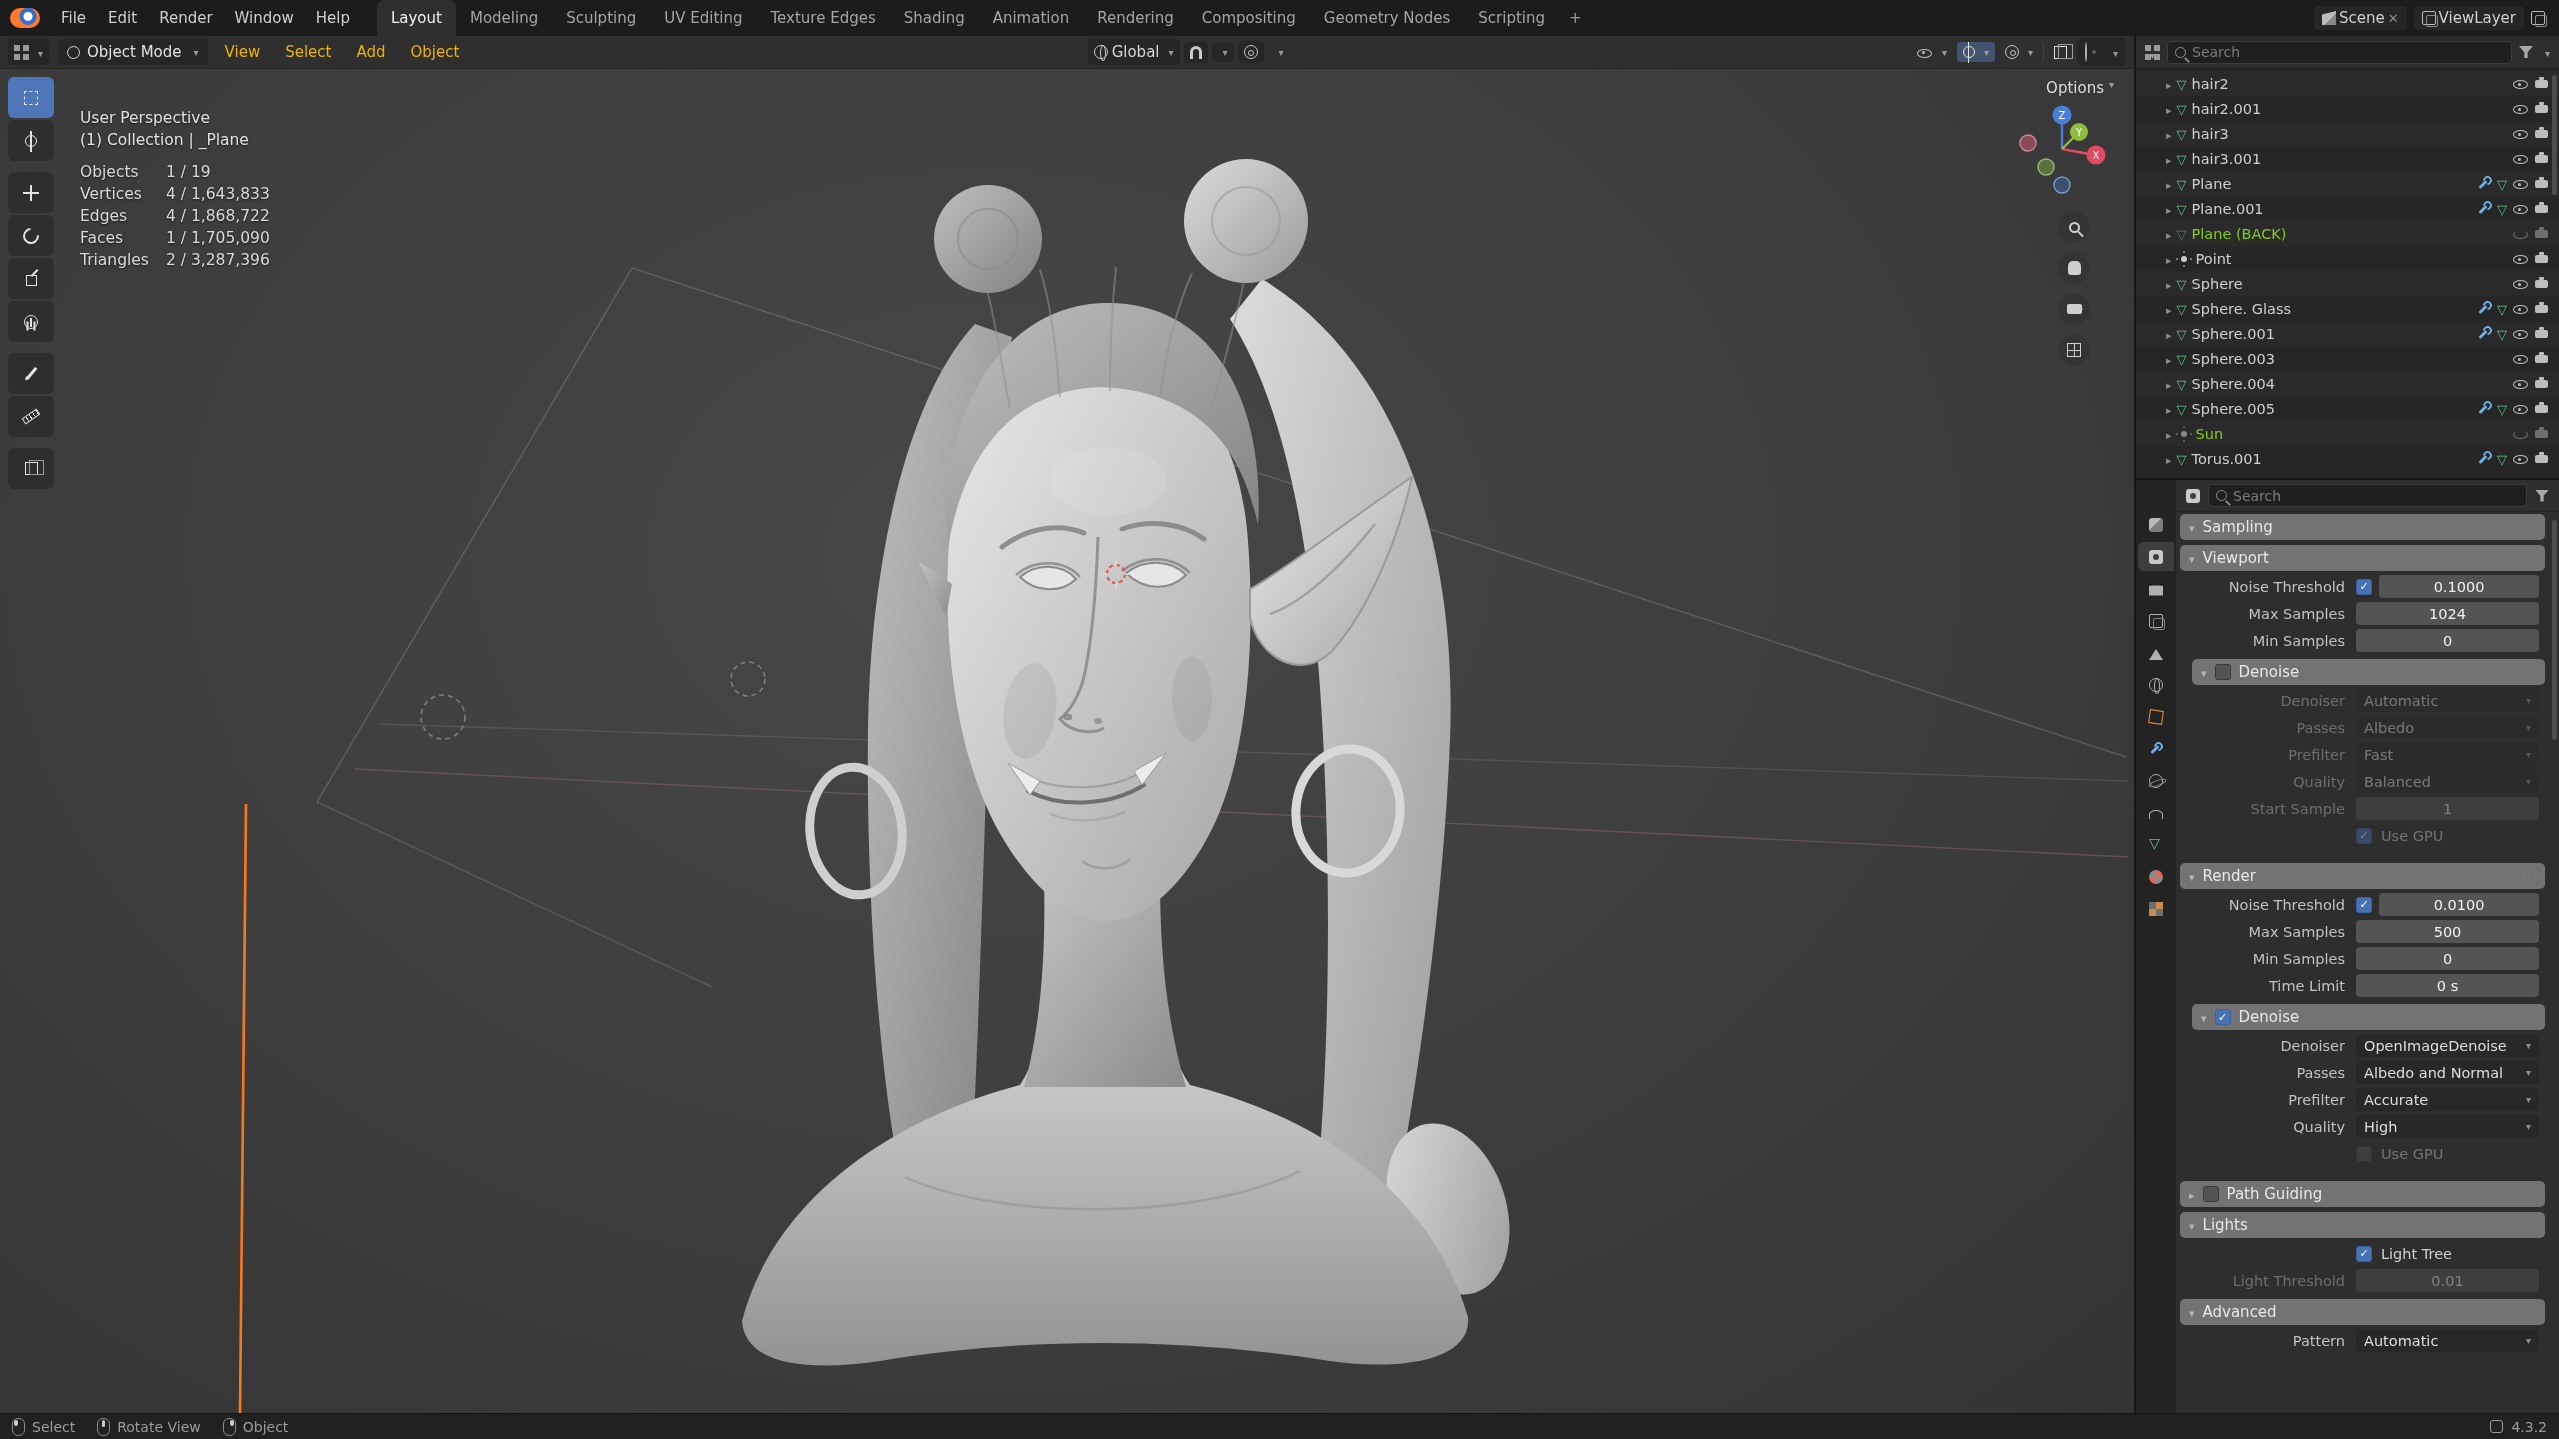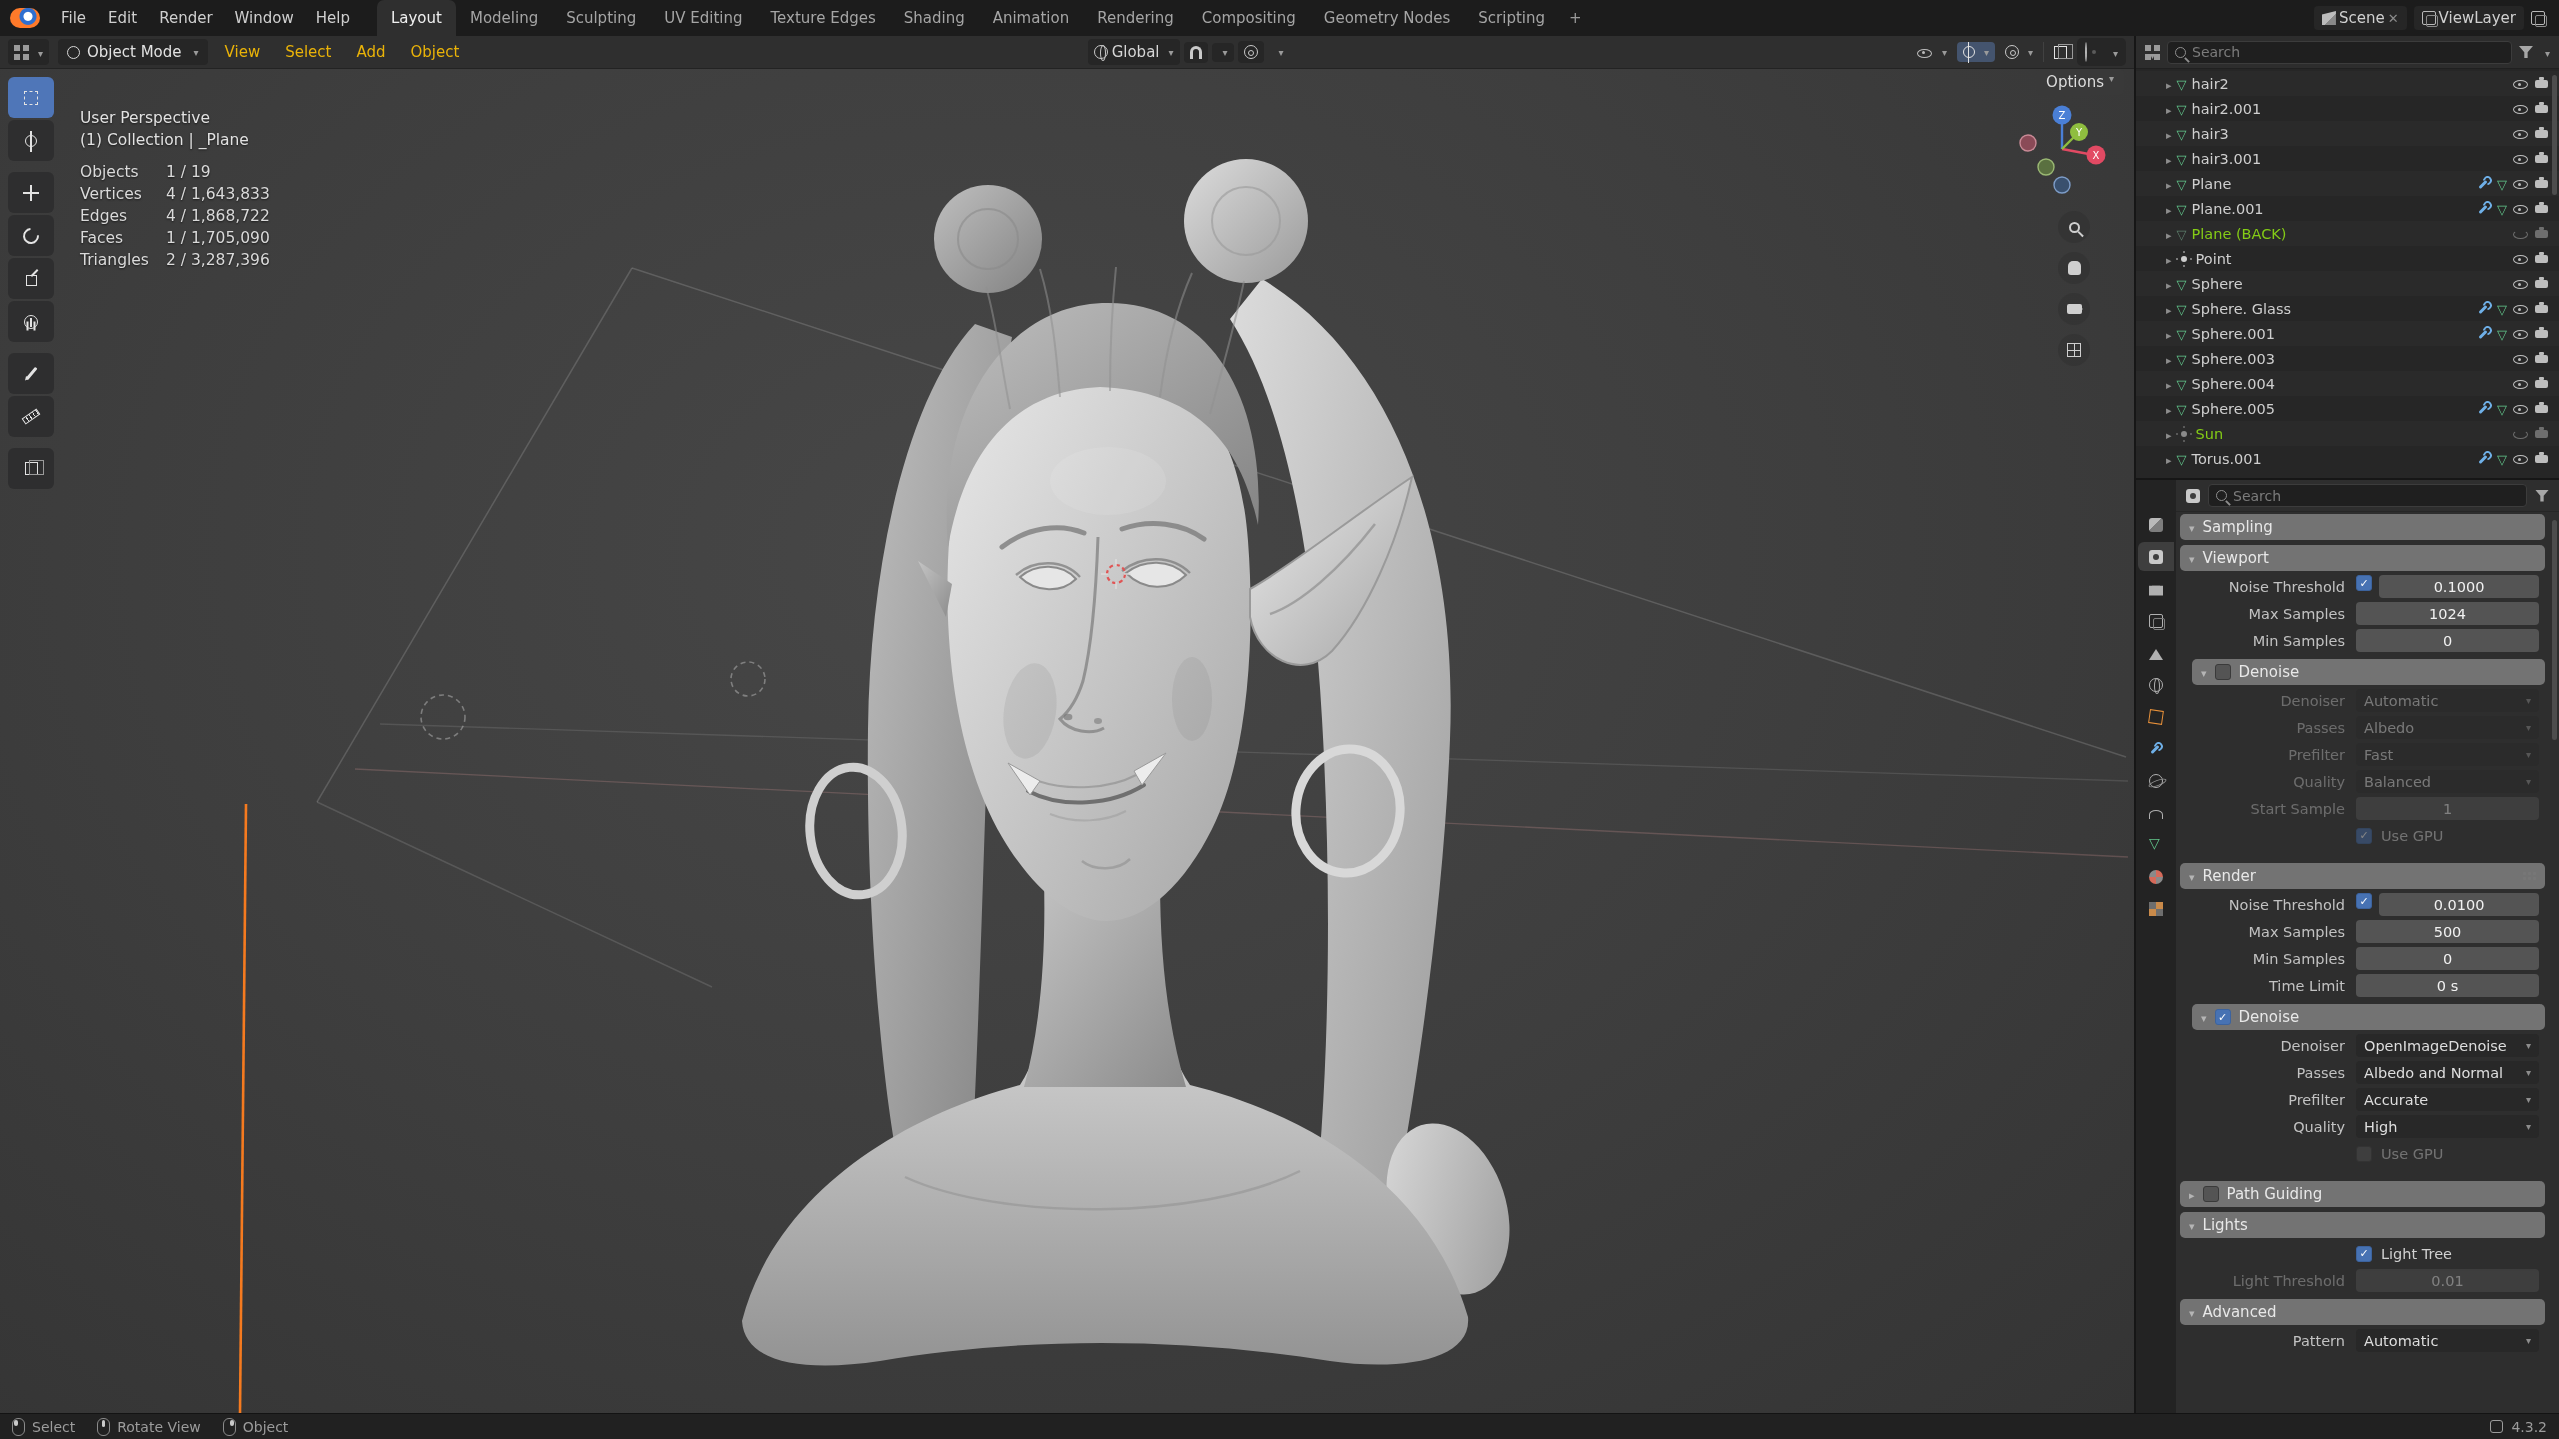--- a/index.html
+++ b/index.html
@@ -50,21 +50,21 @@
 .sh-solid{background:radial-gradient(circle at 35% 30%,#fff,#9c9c9c)}
 .sh-mat{background:conic-gradient(#d9d9d9 0 50%,#8a8a8a 50%);border-radius:50%}
 .sh-rend{background:radial-gradient(circle at 35% 30%,#ffe9c9,#b07a3a)}
 .shwrap{display:flex;align-items:center;gap:3px;background:#262626;border-radius:5px;padding:3px 6px}
 .shslot{padding:2px;border-radius:4px}
 .shslot.on{background:#5a5a5a}
 .vsep{width:1px;height:20px;background:#414141}
 
 
 .canvas{position:relative;flex:1;background:radial-gradient(ellipse at 46% 36%,#474747 0%,#3e3e3e 52%,#343434 100%);overflow:hidden}
-.optbtn{position:absolute;top:0;right:10px;background:#3a3a3acc;border-radius:5px;padding:4px 10px;color:#dcdcdc;display:flex;align-items:flex-start;z-index:5}
+.optbtn{position:absolute;top:6px;right:10px;background:#3a3a3acc;border-radius:5px;padding:4px 10px;color:#dcdcdc;display:flex;align-items:flex-start;z-index:5}
 
 
 .toolbar{position:absolute;left:8px;top:8px;display:flex;flex-direction:column;gap:2px;z-index:5}
 .tool{width:46px;height:41px;background:#2c2c2ee0;border-radius:6px;display:flex;align-items:center;justify-content:center}
 .tool.active{background:#4f76b8}
 .tsep{height:7px}
 .tico{width:16px;height:16px;position:relative}
 .t-select{border:1.4px dashed #e3e3e3;width:14px;height:14px}
 .t-cursor{border:1.5px solid #e3e3e3;border-radius:50%;width:12px;height:12px;margin:2px}
 .t-cursor::after{content:"";position:absolute;left:4px;top:-5px;width:1.5px;height:21px;background:#e3e3e3}
@@ -164,21 +164,21 @@
 .phead{height:32px;display:flex;align-items:center;gap:8px;padding:0 10px;background:#2e2e2e;border-bottom:1px solid #262626}
 .pbody{flex:1;padding:0 12px 0 2px;overflow:hidden}
 .pill{height:26px;background:#737373;border-radius:5px;display:flex;align-items:center;gap:8px;padding:0 9px;margin:5px 2px 2px;color:#e8e8e8}
 .pill .ttl{font-size:15px}
 .car::before{content:"▾";color:#b5b5b5;font-size:11px}
 .car.col::before{content:"▸"}
 .grip{margin-left:auto;width:14px;height:10px;background:
  radial-gradient(circle,#777 1.4px,transparent 1.6px) 0 0/5px 5px}
 .prow{height:27px;display:flex;align-items:center}
 .plabel{width:178px;text-align:right;padding-right:11px;color:#c2c2c2;font-size:14.5px;flex:none;white-space:nowrap}
-.pwid{flex:1;display:flex;align-items:flex-start;gap:7px;padding-right:8px}
+.pwid{flex:1;display:flex;align-items:center;gap:7px;padding-right:8px}
 .nf{height:23px;background:#545454;border-radius:4px;color:#f1f1f1;display:flex;align-items:center;justify-content:center;font-size:14.5px;flex:1}
 .dd{height:23px;background:#282828;border-radius:4px;display:flex;align-items:center;justify-content:space-between;padding:0 8px;color:#dedede;font-size:14.5px;flex:1}
 .dd::after{content:"▾";color:#8d8d8d;font-size:10px;margin-left:8px}
 .cb{width:16px;height:16px;border-radius:3px;background:#545454;border:1px solid #3a3a3a;flex:none;display:flex;align-items:center;justify-content:center}
 .cb.on{background:#4772b3;border-color:#3c639e}
 .cb.on::after{content:"✓";color:#fff;font-size:11px}
 .cblbl{color:#d0d0d0;font-size:14.5px;margin-left:2px}
 .dis{opacity:.42}
 .gap8{height:9px}
 .psbar{position:absolute;right:2px;top:40px;width:5px;height:220px;background:#4d4d4d;border-radius:3px}

